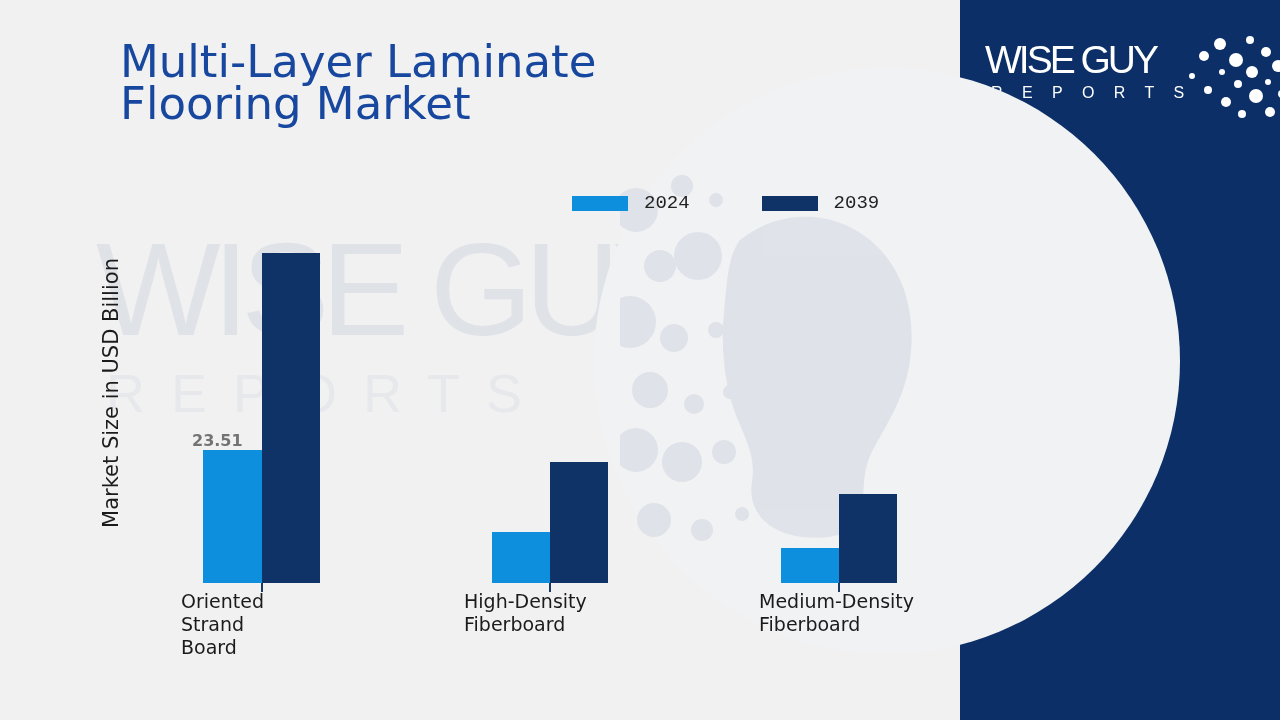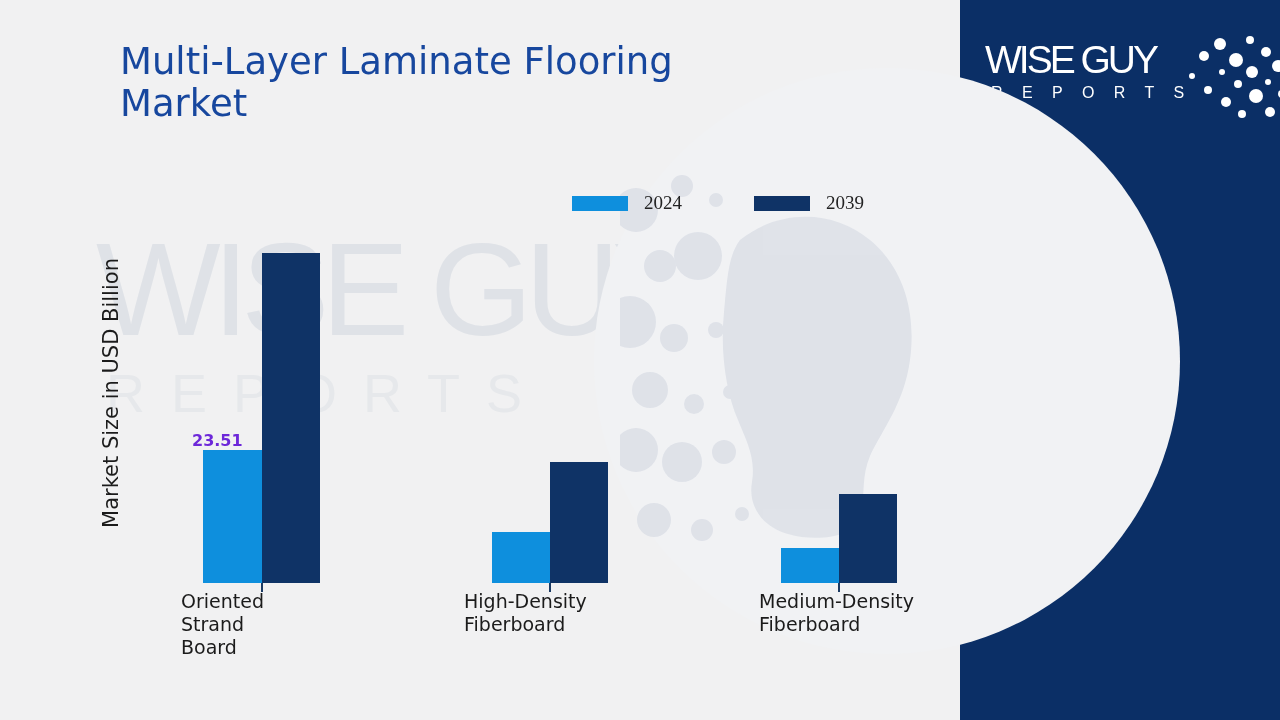--- a/index.html
+++ b/index.html
@@ -119,21 +119,21 @@
     font-family: "Liberation Sans", sans-serif;
     white-space: nowrap;
   }
 
   
   .chart-title {
     position: absolute;
     left: 120px;
     top: 41px;
     width: 660px;
-    font-size: 37px;
+    font-size: 45px;
     line-height: 42px;
     color: #17479e;
     font-family: "DejaVu Sans", sans-serif;
     font-weight: 400;
     z-index: 6;
   }
 
   
   .legend {
     position: absolute;
@@ -150,21 +150,21 @@
     gap: 16px;
   }
   .legend-swatch {
     width: 56px;
     height: 15px;
     display: block;
   }
   .legend-label {
     font-size: 19px;
     color: #232323;
-    font-family: Liberation Serif, serif;
+    font-family: Liberation Mono, monospace;
   }
 
   
   .y-axis-title {
     position: absolute;
     left: -84px;
     top: 381px;
     width: 390px;
     text-align: center;
     transform: rotate(-90deg);
@@ -182,21 +182,21 @@
     z-index: 5;
   }
   .bar {
     position: absolute;
     bottom: 137px;
   }
   .bar-value {
     position: absolute;
     font-size: 16px;
     font-weight: bold;
-    color: #6d28d9;
+    color: #737373;
     font-family: "DejaVu Sans", sans-serif;
     white-space: nowrap;
   }
   .tick {
     position: absolute;
     width: 2px;
     height: 9px;
     background: #1b3a63;
     bottom: 128px;
   }

